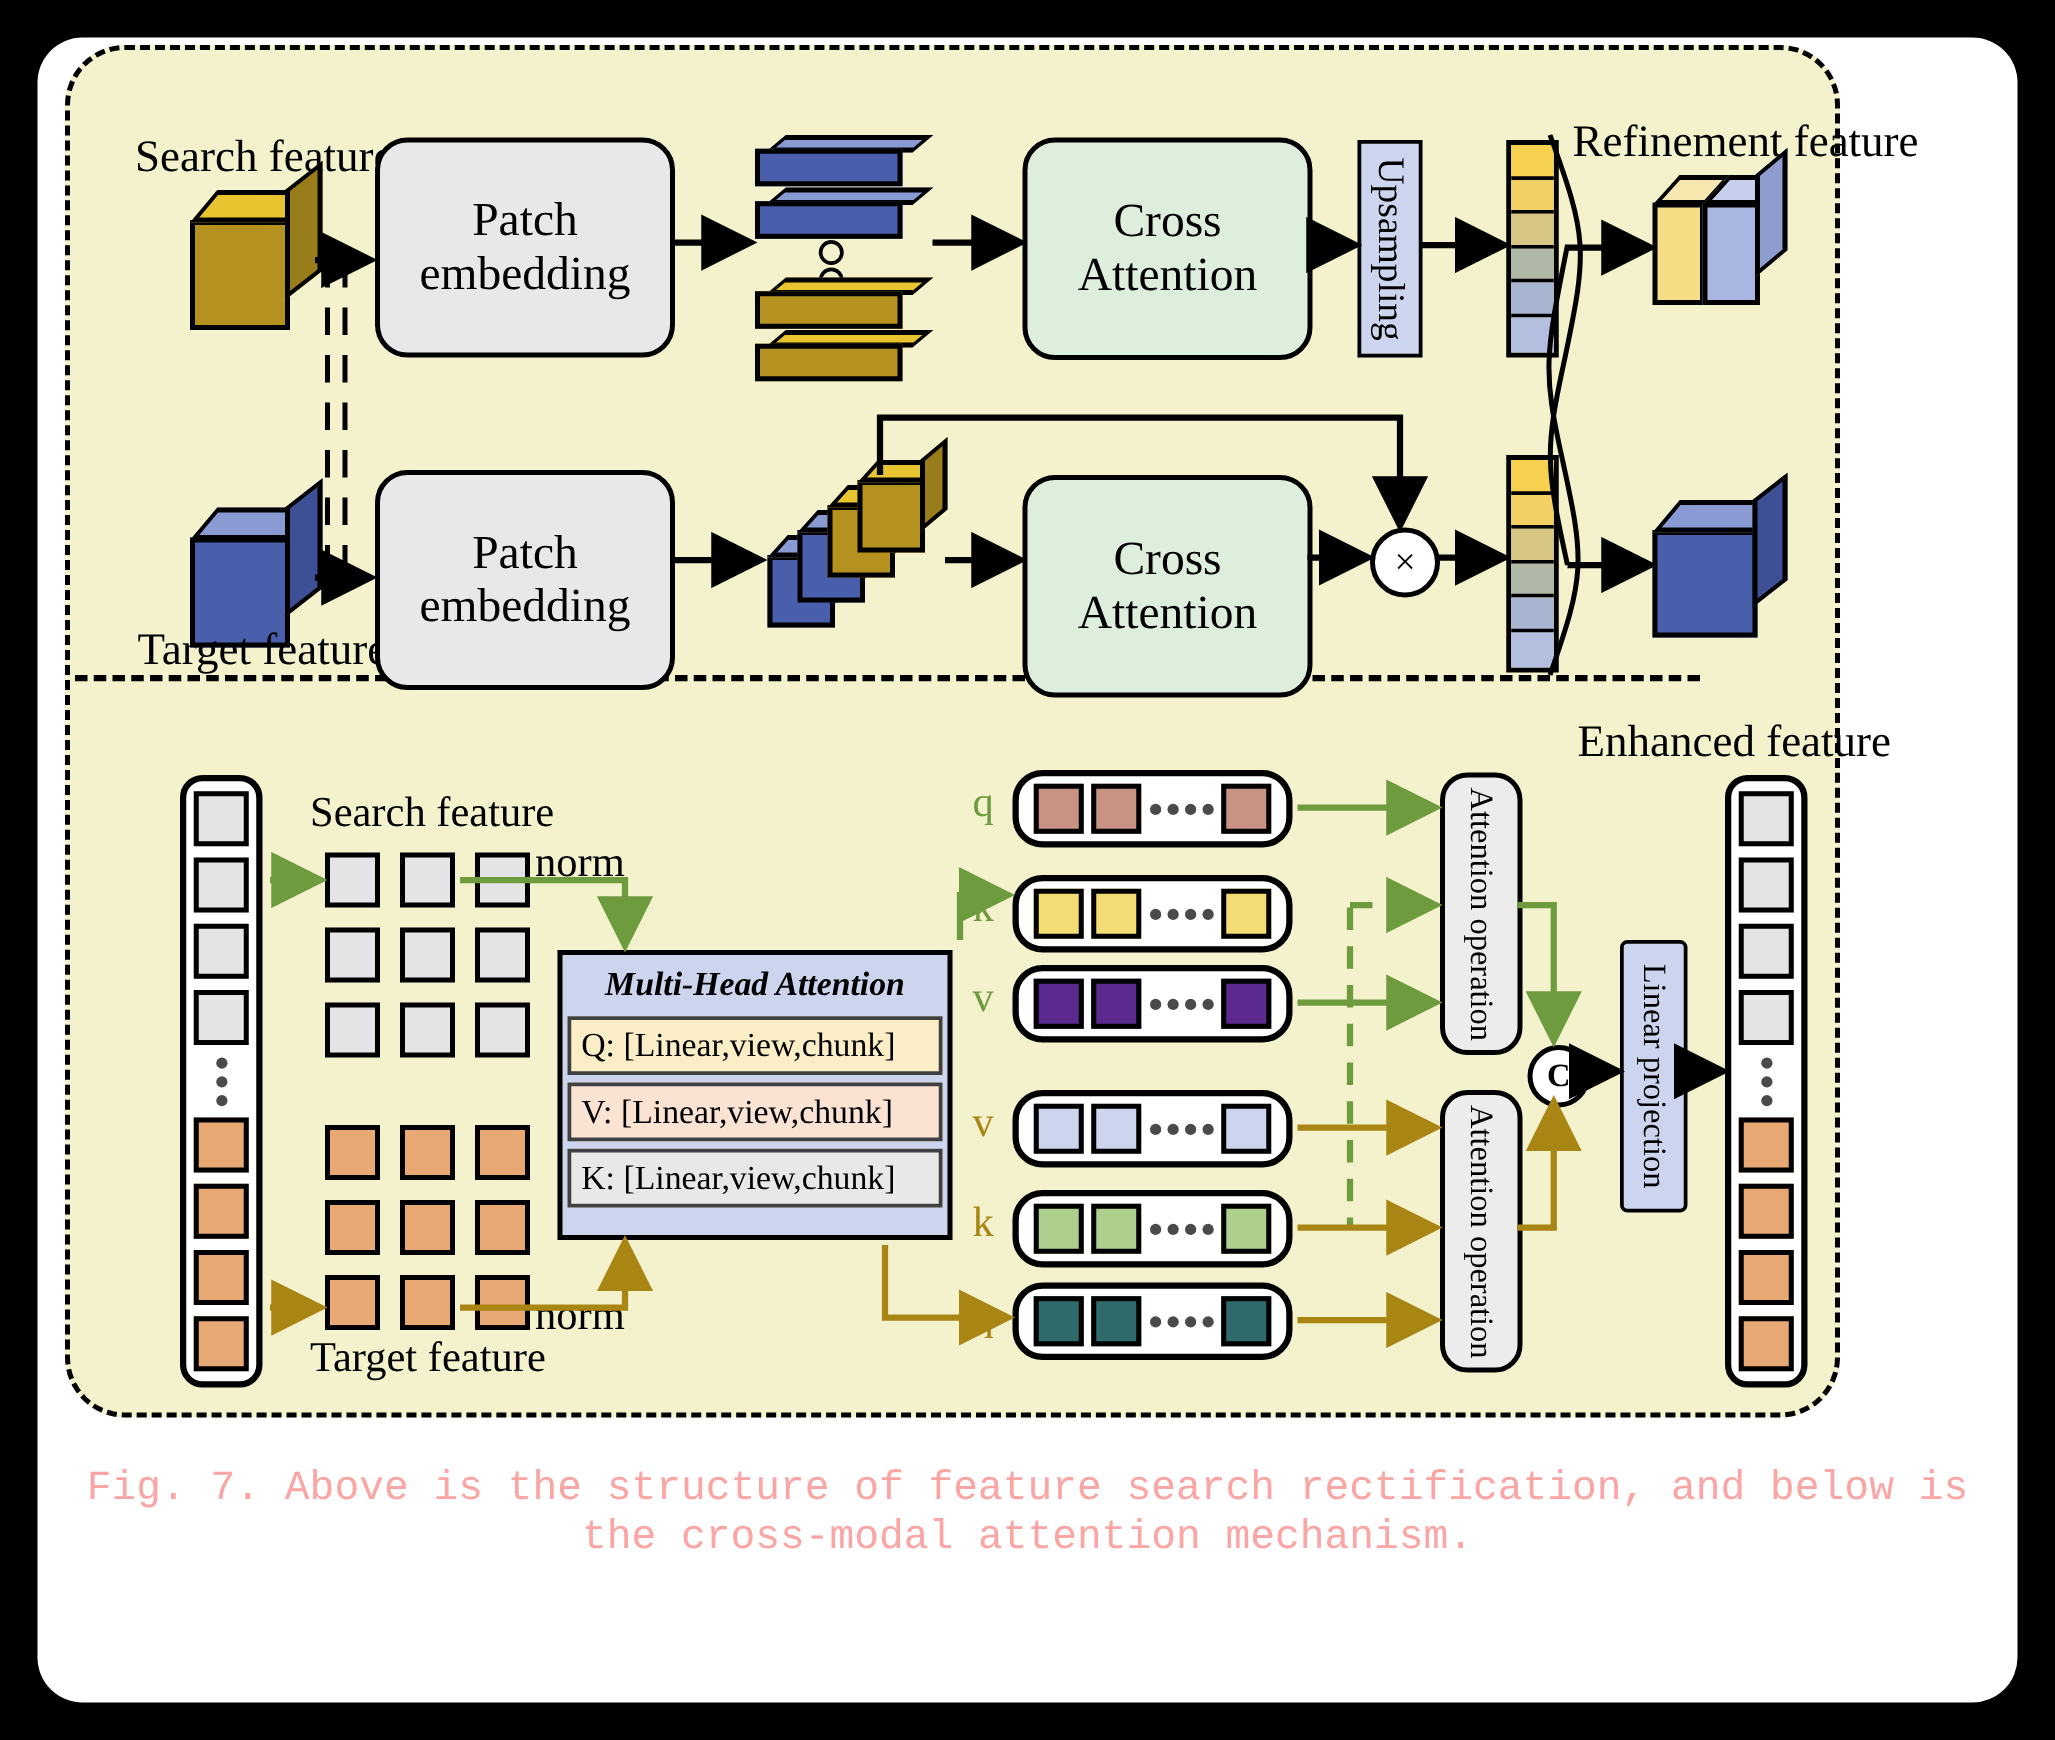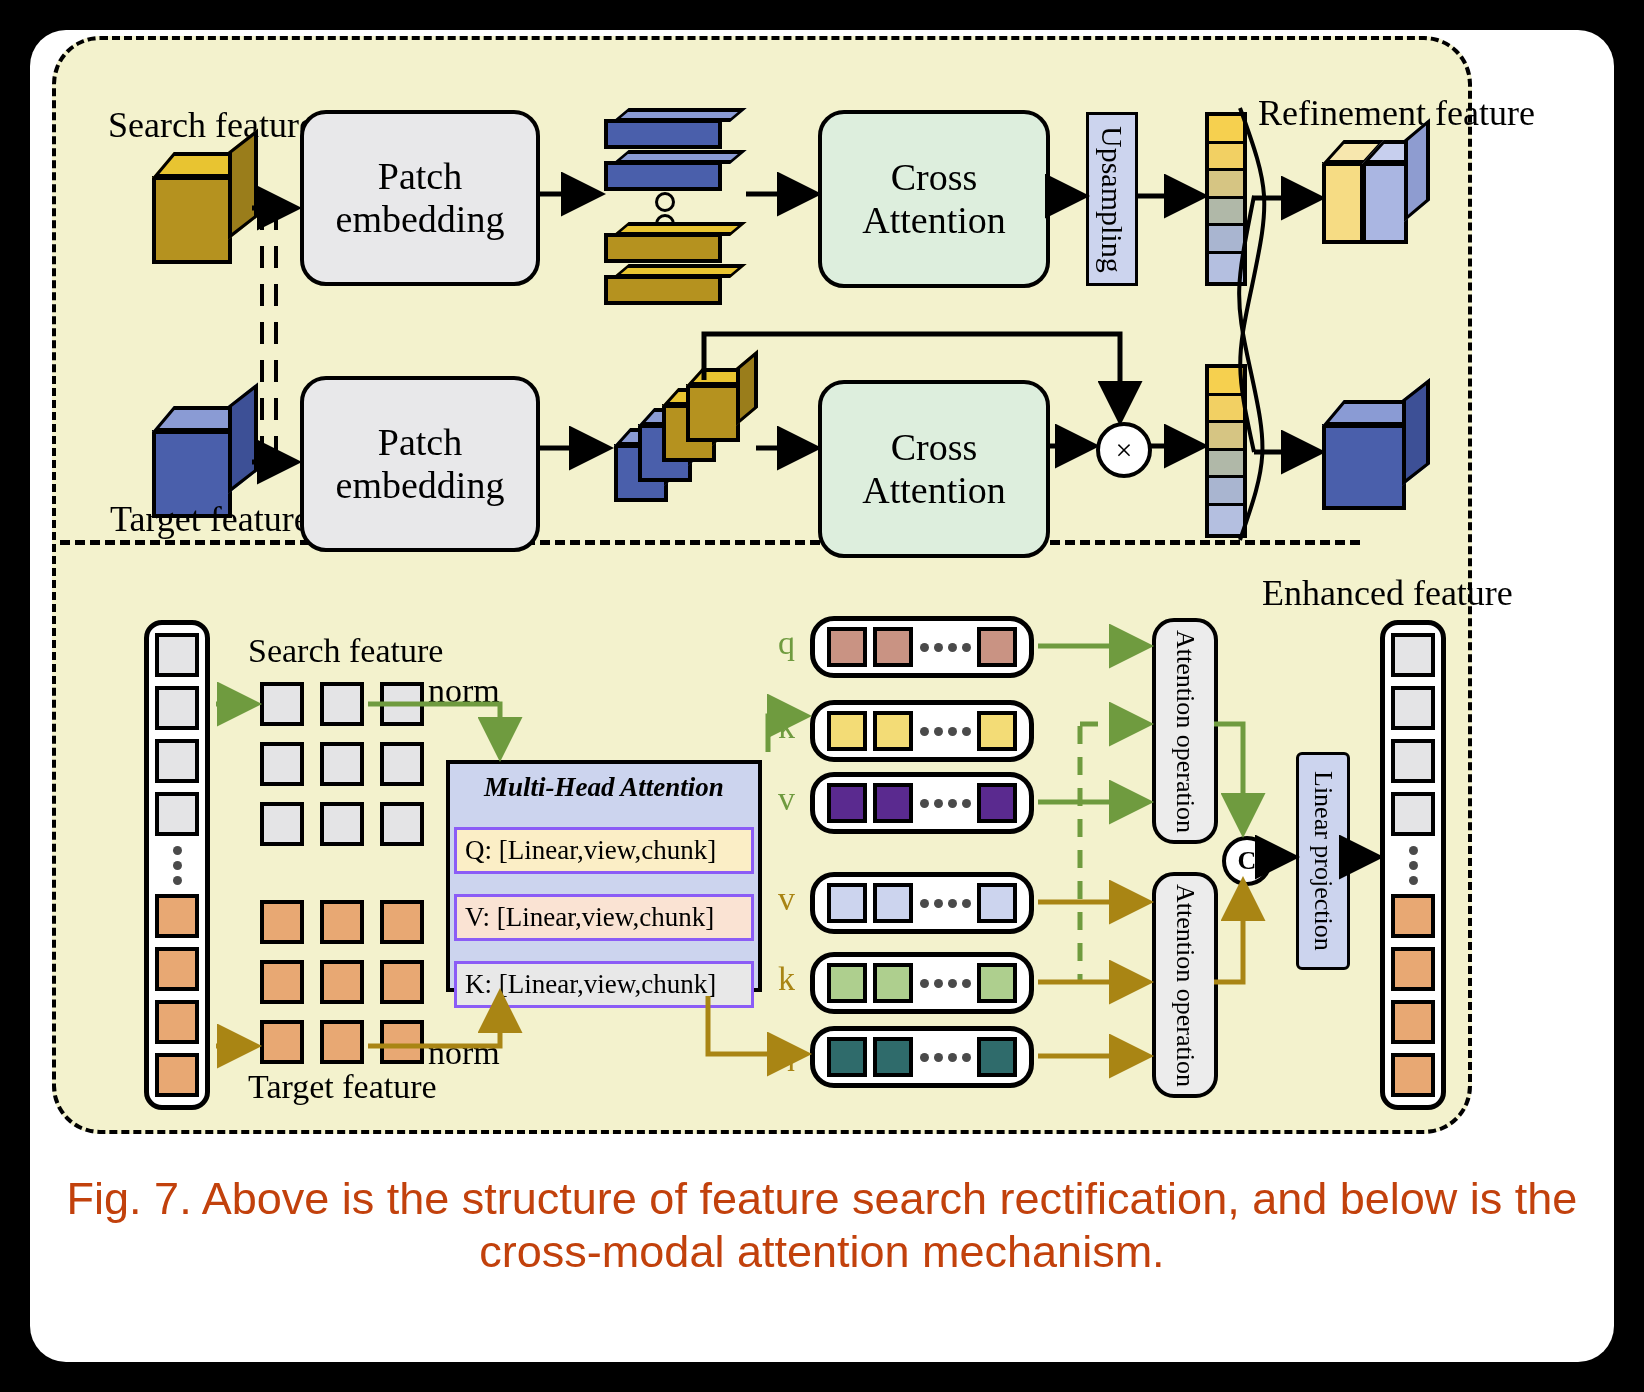--- a/index.html
+++ b/index.html
@@ -43,21 +43,21 @@
   svg.ov{position:absolute;left:0;top:0;width:1644px;height:1392px;pointer-events:none;}
 
   
   .gbar{position:absolute;border:4px solid #000;box-sizing:border-box;}
   .gcell{width:100%;border-bottom:3px solid #000;box-sizing:border-box;}
   .gcell:last-child{border-bottom:none;}
 
   
   .mha{position:absolute;border:4px solid #000;background:#ccd4ee;box-sizing:border-box;padding:4px;}
   .mha .hdr{font-weight:bold;text-align:center;padding:4px 0;font-family:"Liberation Serif",serif;font-style:italic;}
-  .mha .row{border:3px solid #8b5cf6;box-sizing:border-box;margin-top:20px;padding:5px 8px;
+  .mha .row{border:3px solid #404040;box-sizing:border-box;margin-top:6px;padding:5px 8px;
             font-family:"Liberation Serif",serif;white-space:nowrap;}
 
   
   .strip{position:absolute;border:5px solid #000;border-radius:24px;background:#fff;
          display:flex;align-items:center;box-sizing:border-box;}
   .tok{border:4px solid #000;box-sizing:border-box;}
   .dots4{display:flex;gap:5px;align-items:center;}
   .dots4 i{width:9px;height:9px;border-radius:50%;background:#4a4a4a;display:block;}
 
   
@@ -69,21 +69,21 @@
 
   
   .pgrid{position:absolute;display:grid;}
   .pgrid div{border:4px solid #000;box-sizing:border-box;}
 
   
   .circ{position:absolute;border:4px solid #000;border-radius:50%;background:#fff;
         display:flex;align-items:center;justify-content:center;font-family:"Liberation Serif",serif;}
 
   .caption{position:absolute;left:40px;top:1172px;width:1564px;text-align:center;
-           font-family:Liberation Sans, sans-serif;font-size:45px;line-height:1.18;color:#c2410c;}
+           font-family:Liberation Mono, monospace;font-size:33px;line-height:1.18;color:#fca5a5;}
 </style>
 </head>
 <body>
 
 <div id="root">
   <div class="card"></div>
 
   <div class="panel"></div>
   <div class="divider"></div>
 

